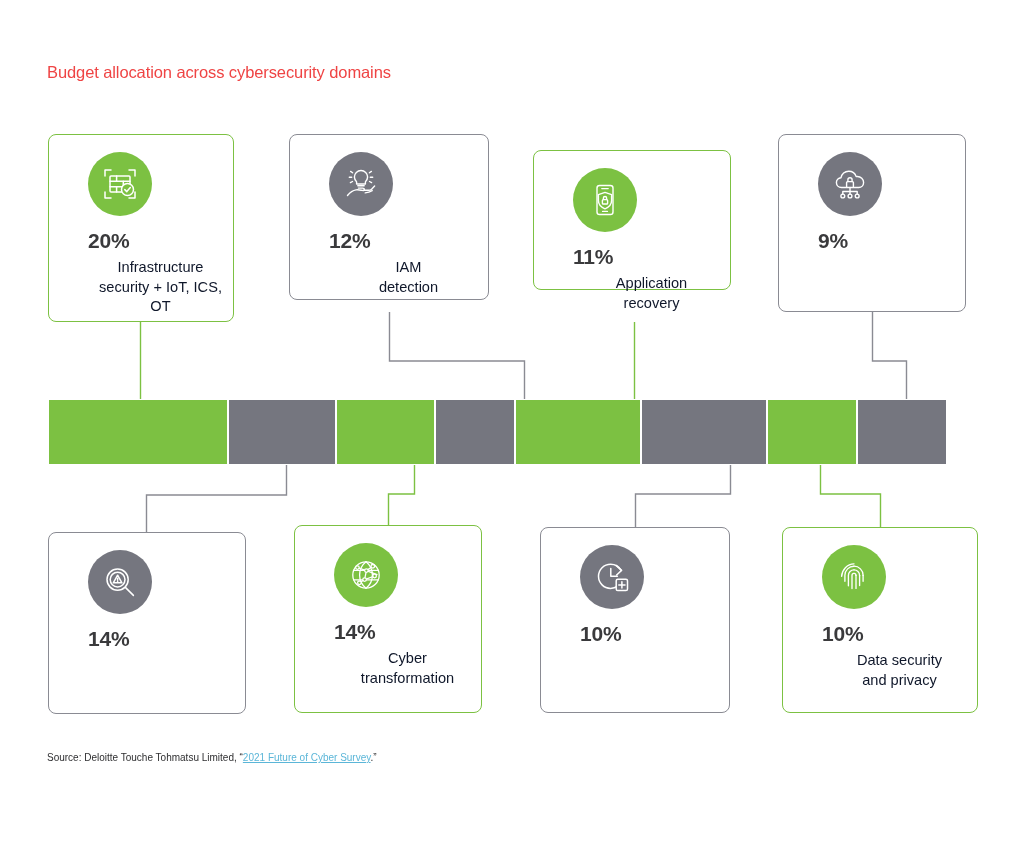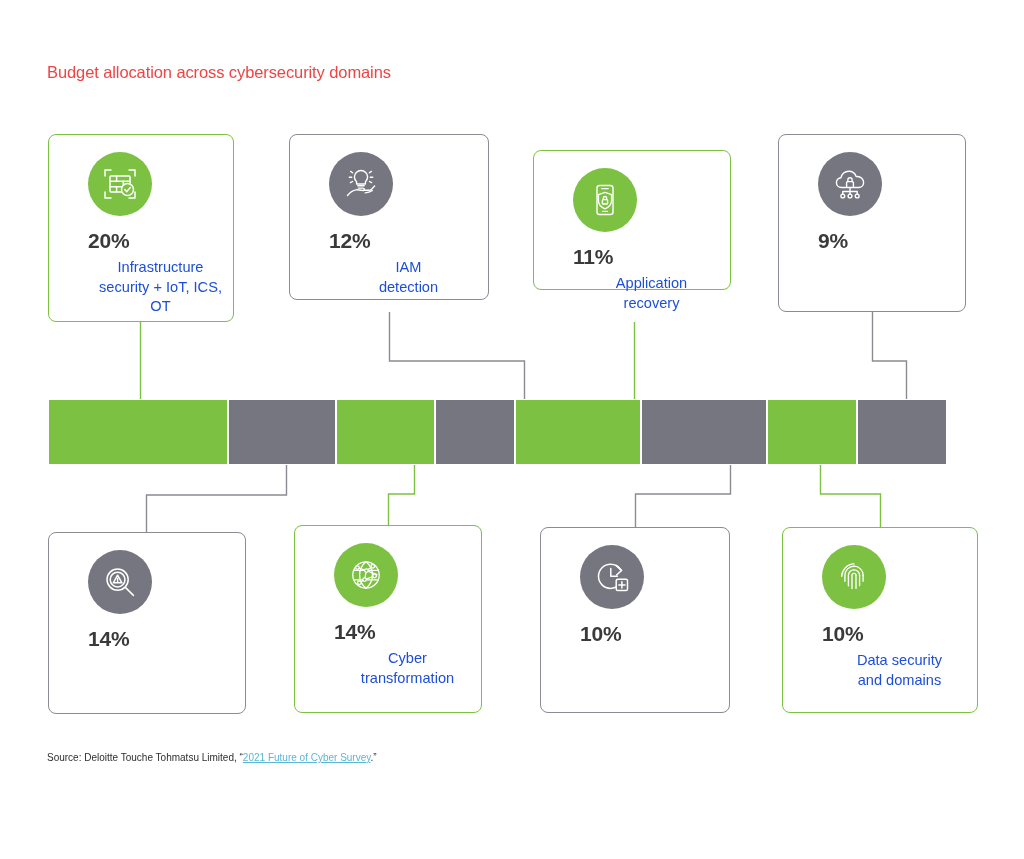--- a/index.html
+++ b/index.html
@@ -64,21 +64,21 @@
   .card-pct {
     font-size: 21px;
     font-weight: bold;
     color: #3a3a3c;
     margin-top: 14px;
     line-height: 1;
     letter-spacing: -0.2px;
   }
   .card-label {
     font-size: 14.6px;
-    color: #1d4ed8;
+    color: #0f172a;
     text-align: center;
     line-height: 1.35;
     margin-top: 7px;
     padding: 0 8px;
     white-space: pre-line;
   }
 
   
   #bar {
     position: absolute;
@@ -305,18 +305,18 @@
         <path d="M22,18.4 L22,31.4"></path>
         <path d="M25.6,18.4 C25.6,15.3 23.1,12.8 20,12.8"></path>
         <path d="M25.6,18.4 L25.6,28.6"></path>
         <path d="M29.1,18.3 C29.1,13.3 25,9.2 20,9.2"></path>
         <path d="M29.1,18.3 L29.1,24.2"></path>
         <path d="M7.6,19.4 C7.9,13.2 13.2,6.8 20,6.8"></path>
       </svg>
     </div>
     <div class="card-pct">10%</div>
     <div class="card-label">Data security
-and domains</div>
+and privacy</div>
   </div>
 
   <div id="source"><span>Source: Deloitte Touche Tohmatsu Limited, “</span><span class="src-link">2021 Future of Cyber Survey</span><span>.”</span></div>
 
 </div>
 
 </body></html>

